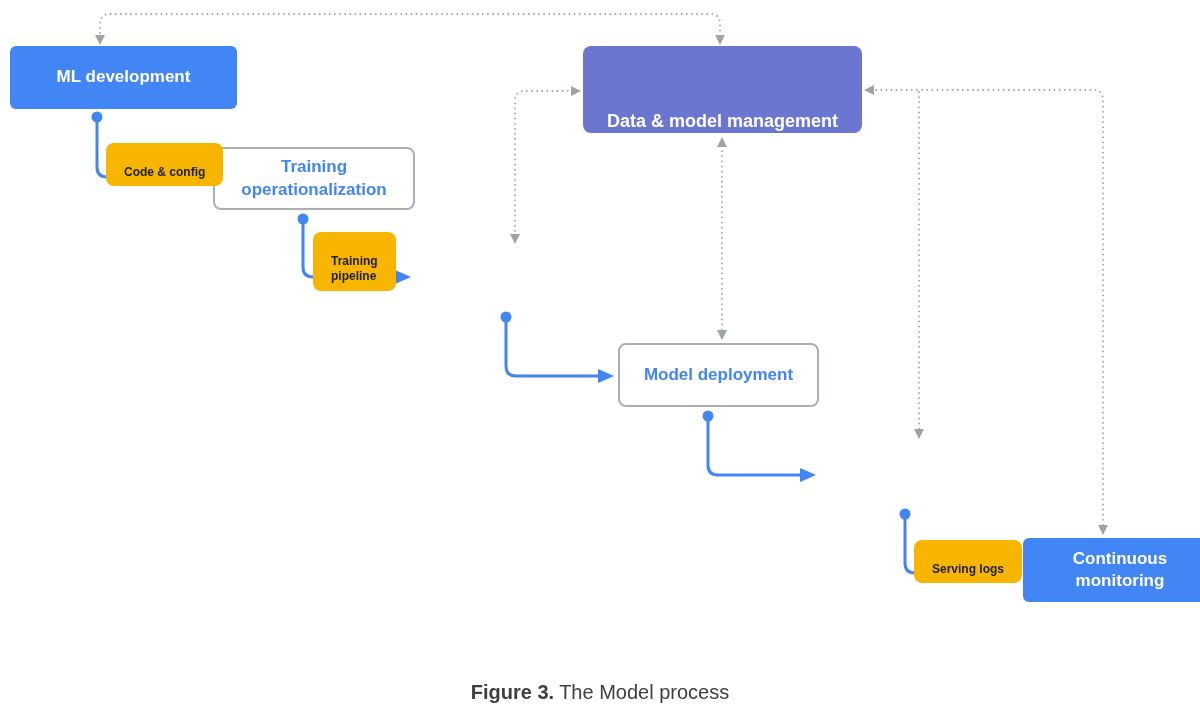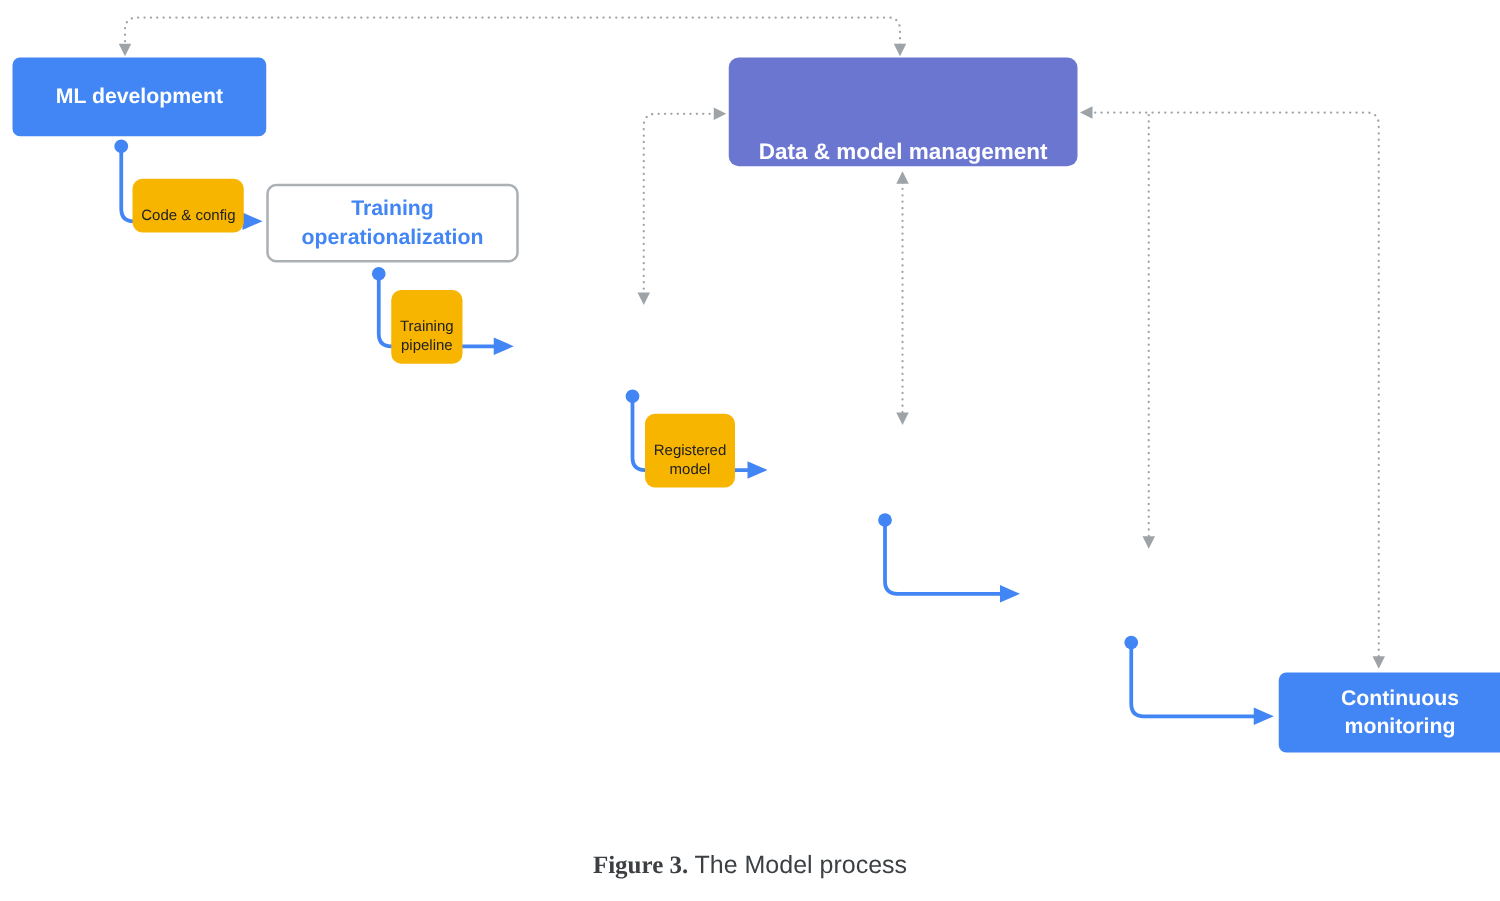--- a/index.html
+++ b/index.html
@@ -73,37 +73,37 @@
     background:#fff;
     border:2px solid var(--outline-border);
     color:var(--outline-text);
     border-radius:8px;
   }
   .artifact{
     position:absolute;
     background:var(--label-bg);
     color:var(--label-text);
     font-size:12px;
-    font-weight:normal;
+    font-weight:bold;
     line-height:1.3;
     border-radius:8px;
-    padding:6px 7px;
-    text-align:center;
+    padding:6px 18px;
+    text-align:left;
     white-space:pre-line;
   }
   .caption{
     position:absolute;
     left:0;
     top:681px;
     width:1200px;
     text-align:center;
     font-size:20px;
     color:var(--caption-text);
   }
-  .caption-bold{font-weight:bold;margin-right:5px;font-family:Liberation Serif, serif;}
+  .caption-bold{font-weight:bold;margin-right:5px;}
 </style>
 </head>
 <body>
 
 <div class="stage">
 
   <svg class="connectors" width="1200" height="660" viewBox="0 0 1200 660">
 
     <g>
       <path class="dotted" d="M100 38 L100 24 Q100 14 110 14 L710 14 Q720 14 720 24 L720 38"></path>
@@ -158,54 +158,56 @@
       <polygon class="blue-head" points="816,475 800,468 800,482"></polygon>
     </g>
 
     <g>
       <circle class="blue-dot" cx="905" cy="514" r="5.5"></circle>
       <path class="blue-line" d="M905 514 L905 563 Q905 573 915 573 L1004 573"></path>
       <polygon class="blue-head" points="1019,573 1003,566 1003,580"></polygon>
     </g>
   </svg>
 
-  <div class="node node-blue" style="left:10px;top:46px;width:203px;height:63px;">
+  <div class="node node-blue" style="left:10px;top:46px;width:227px;height:63px;">
     <span>ML development</span>
   </div>
 
   <div class="node node-purple" style="left:583px;top:46px;width:279px;height:87px;">
     <span>Data &amp; model management</span>
   </div>
 
   <div class="node node-outline" style="left:213px;top:147px;width:202px;height:63px;">
     <span>Training
 operationalization</span>
   </div>
 
 
+  <div class="node node-outline" style="left:618px;top:343px;width:201px;height:64px;">
+    <span>Model deployment</span>
+  </div>
 
 
   <div class="node node-blue" style="left:1023px;top:538px;width:194px;height:64px;">
     <span>Continuous
 monitoring</span>
   </div>
 
   <div class="artifact" style="left:106px;top:143px;">
     <span>Code &amp; config</span>
   </div>
 
   <div class="artifact" style="left:313px;top:232px;">
     <span>Training
 pipeline</span>
   </div>
 
-  <div class="artifact" style="left:516px;top:331px;">
-    <span>Registered
-model</span>
-  </div>
-
-
+
+
+  <div class="artifact" style="left:914px;top:540px;">
+    <span>Serving logs</span>
+  </div>
 
   <div class="caption">
     <span class="caption-bold">Figure 3.</span><span>The Model process</span>
   </div>
 
 </div>
 
 </body></html>

